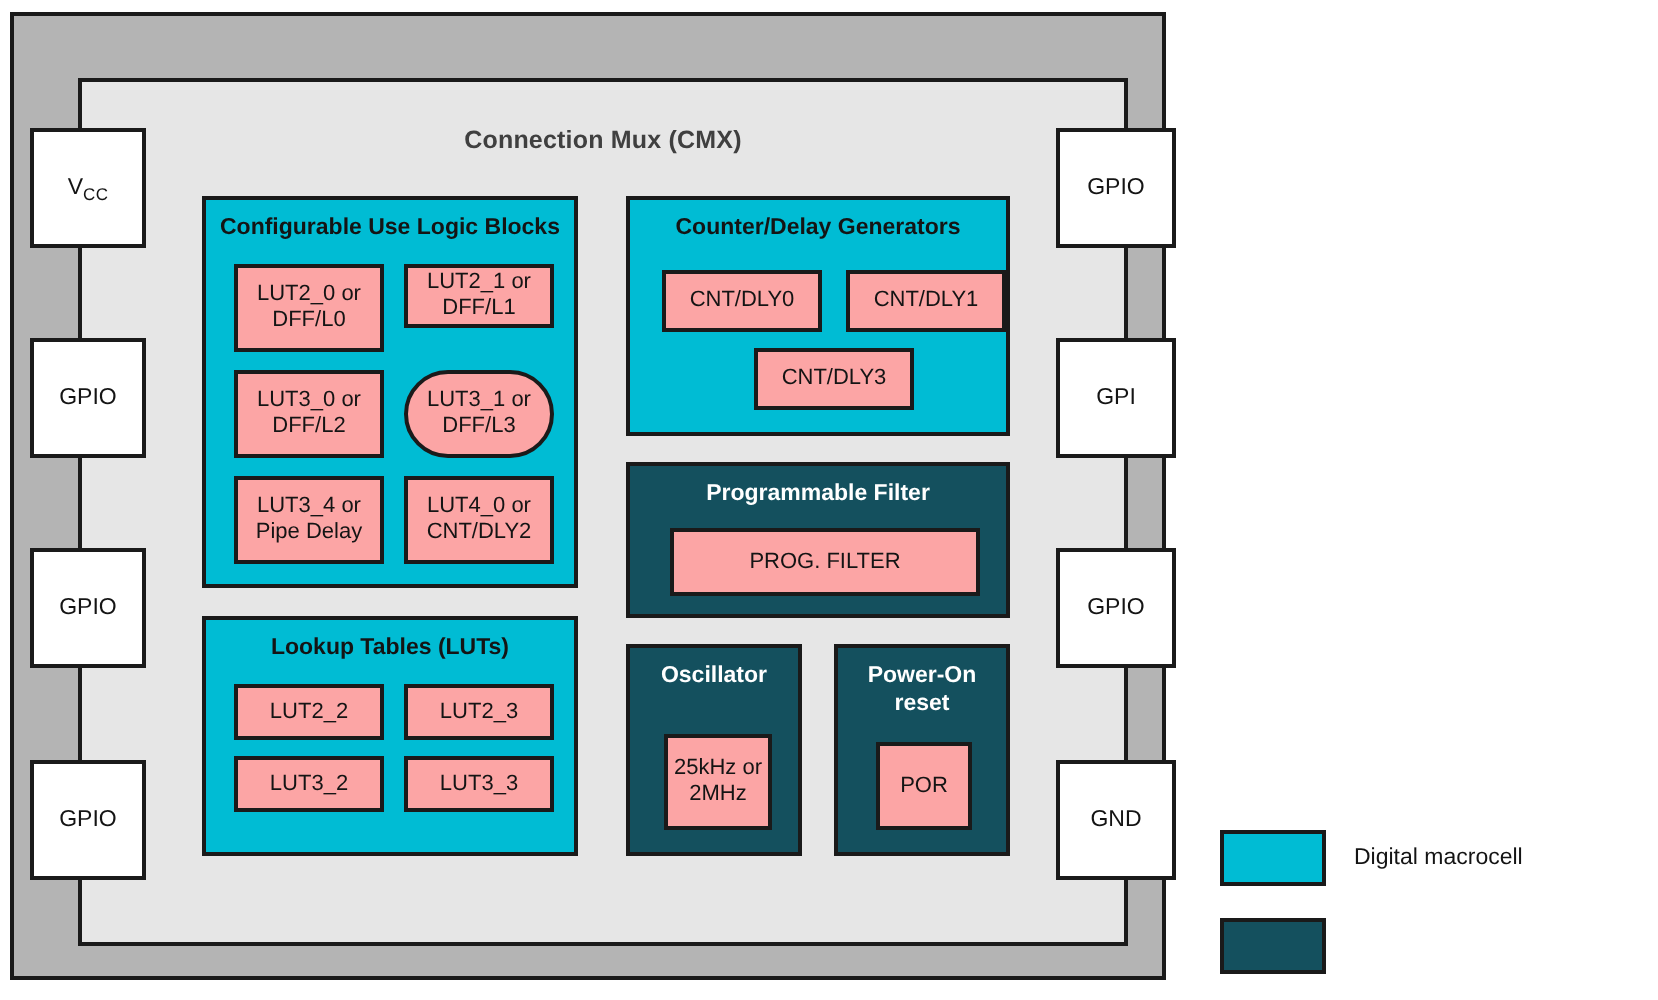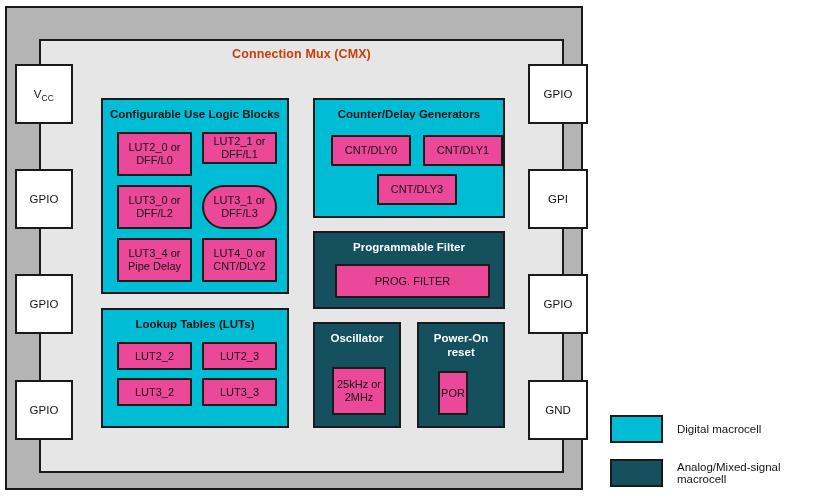--- a/index.html
+++ b/index.html
@@ -35,26 +35,26 @@
     width: 525px;
     height: 434px;
     background: #e6e6e6;
     border: 2px solid #1a1a1a;
     box-sizing: border-box;
   }
 
   #cmx-title {
     position: absolute;
     left: 0;
-    top: 6px;
+    top: 22px;
     width: 100%;
     text-align: center;
     font-size: 12.5px;
     font-weight: bold;
-    color: #c2410c;
+    color: #404040;
     letter-spacing: 0.1px;
   }
 
   
   .pad {
     position: absolute;
     background: #ffffff;
     border: 2px solid #1a1a1a;
     box-sizing: border-box;
     display: flex;
@@ -92,21 +92,21 @@
     font-size: 11.5px;
     font-weight: bold;
     line-height: 14px;
   }
   .group.digital > .group-title { color: #141414; }
   .group.analog  > .group-title { color: #ffffff; }
 
   
   .cell {
     position: absolute;
-    background: #ec4899;
+    background: #fca5a5;
     border: 2px solid #1a1a1a;
     box-sizing: border-box;
     display: flex;
     align-items: center;
     justify-content: center;
     text-align: center;
     font-size: 11px;
     line-height: 13px;
     color: #141414;
     white-space: pre-line;
@@ -185,21 +185,21 @@
 
     <div class="group analog" style="left:272px; top:281px; width:88px; height:106px;">
       <div class="group-title">Oscillator</div>
       <div class="cell" style="left:17px; top:43px; width:54px; height:48px;">25kHz or
 2MHz</div>
     </div>
 
     <div class="group analog" style="left:376px; top:281px; width:88px; height:106px;">
       <div class="group-title" style="white-space:pre-line;">Power-On
 reset</div>
-      <div class="cell" style="left:19px; top:47px; width:30px; height:44px;">POR</div>
+      <div class="cell" style="left:19px; top:47px; width:48px; height:44px;">POR</div>
     </div>
 
   </div>
 
   <div class="pad pad-left" style="top:56px;">
     <span><span>V</span><sub>CC</sub></span>
   </div>
   <div class="pad pad-left" style="top:161px;">
     <span>GPIO</span>
   </div>
@@ -225,15 +225,14 @@
 
 </div>
 
 <div id="legend">
   <div class="legend-row">
     <div class="legend-swatch digital"></div>
     <div class="legend-label">Digital macrocell</div>
   </div>
   <div class="legend-row">
     <div class="legend-swatch analog"></div>
-    <div class="legend-label">Analog/Mixed-signal macrocell</div>
   </div>
 </div>
 
 </body></html>

